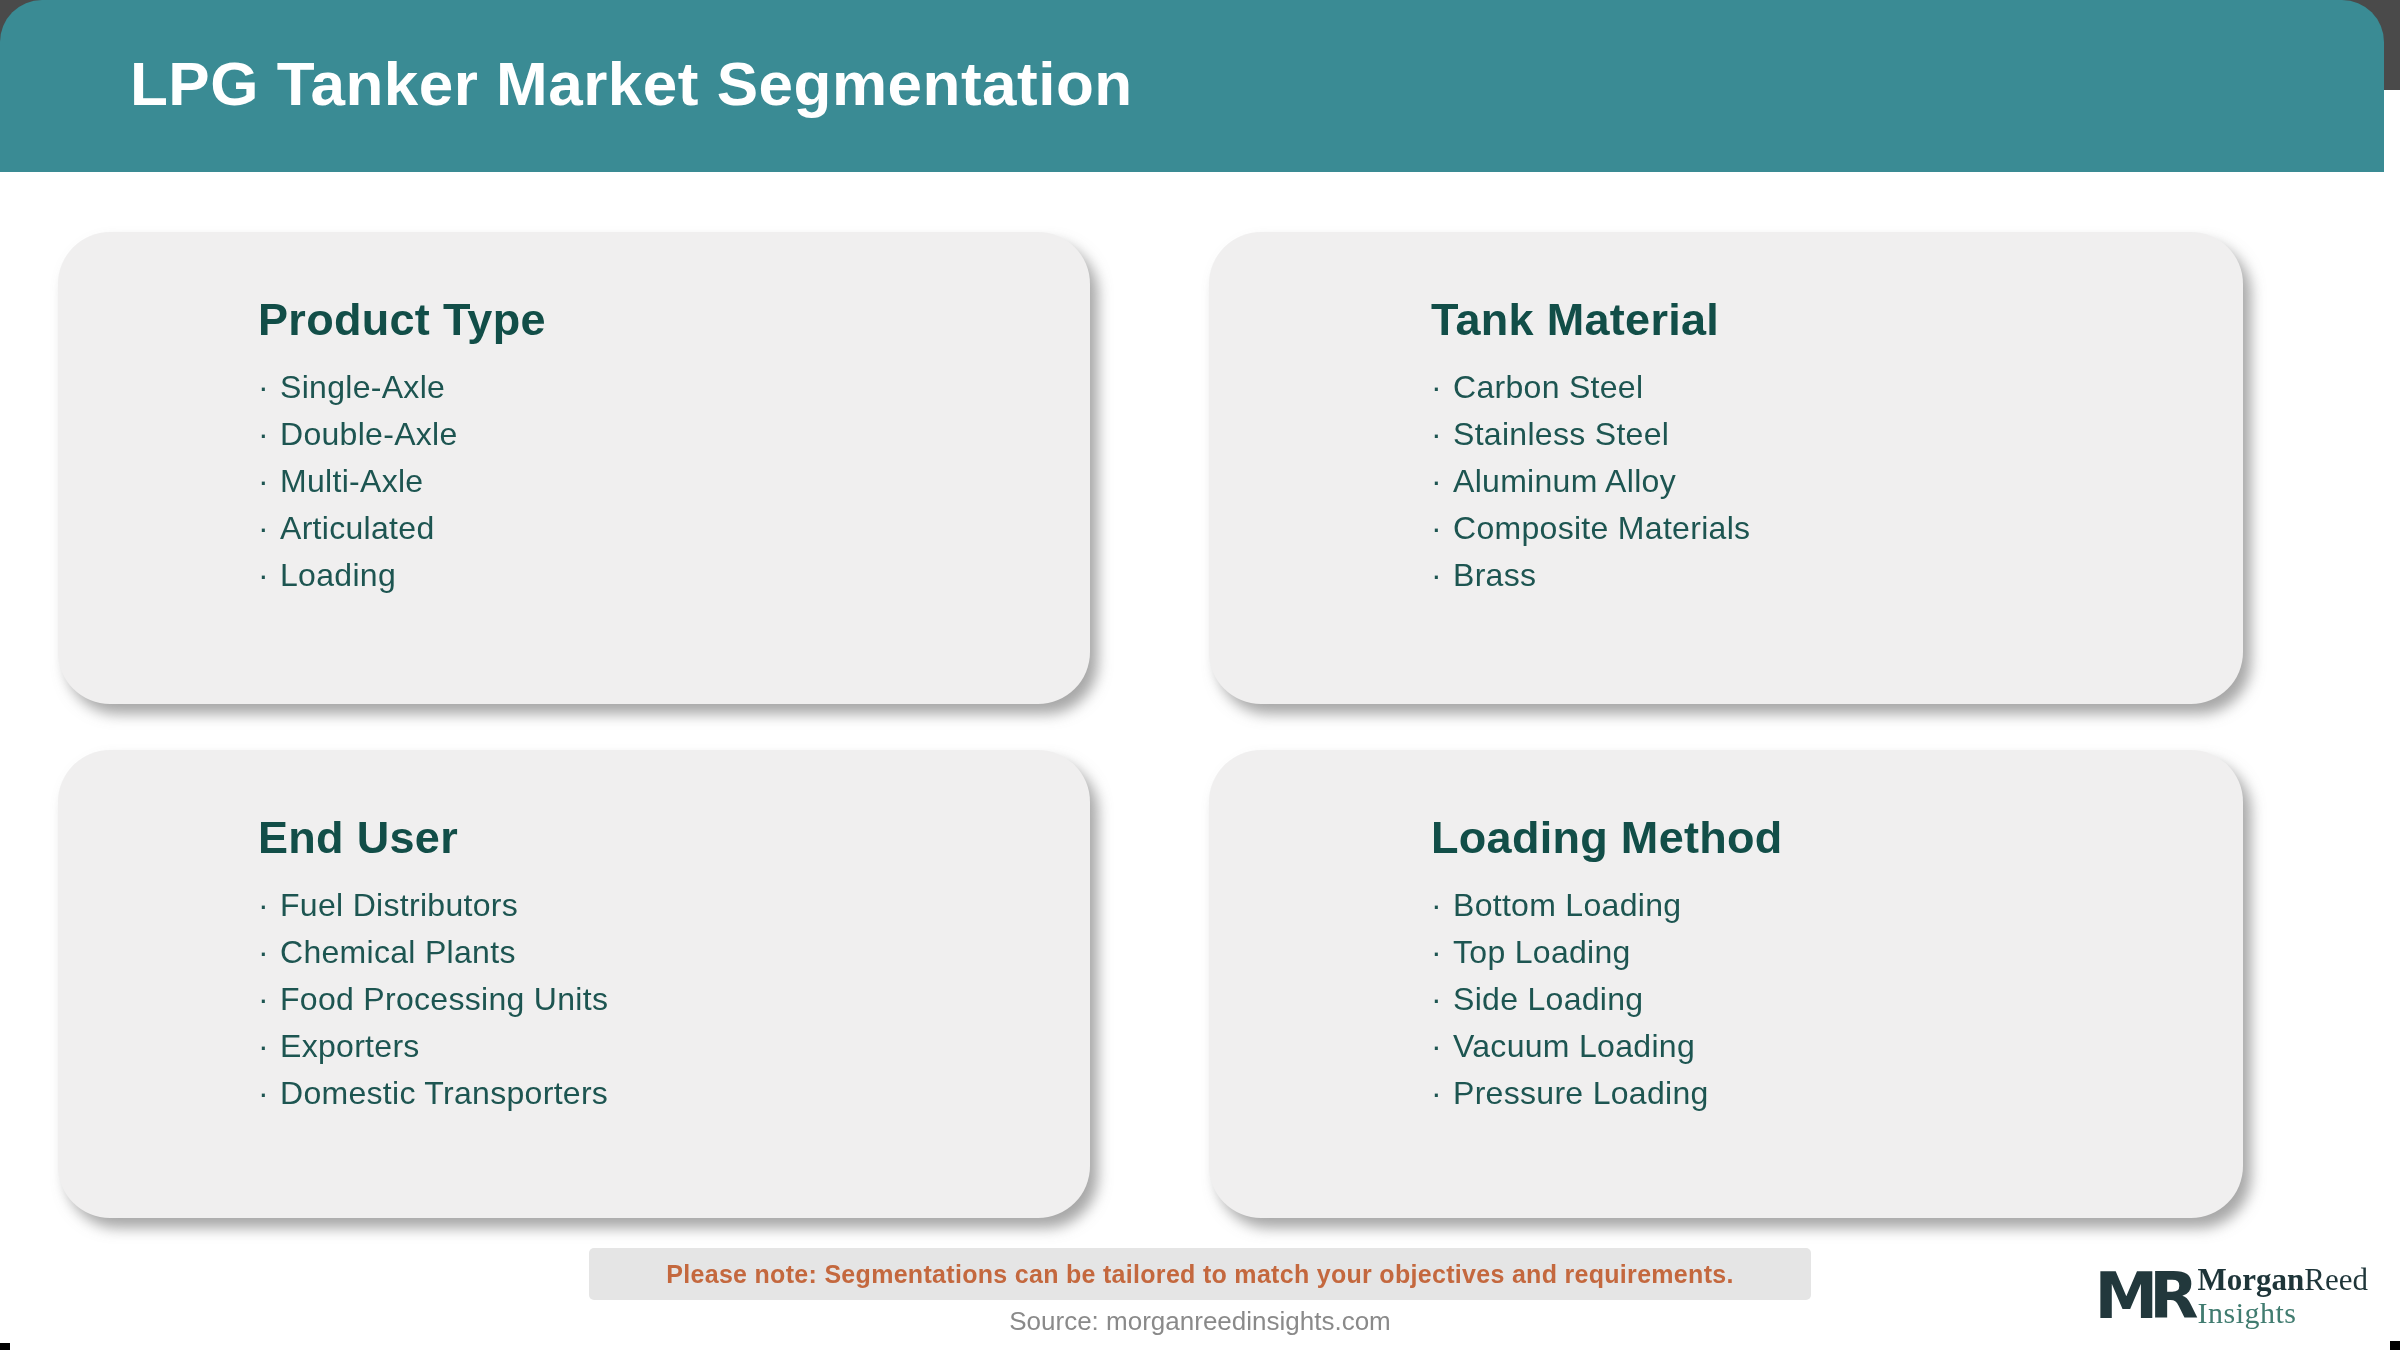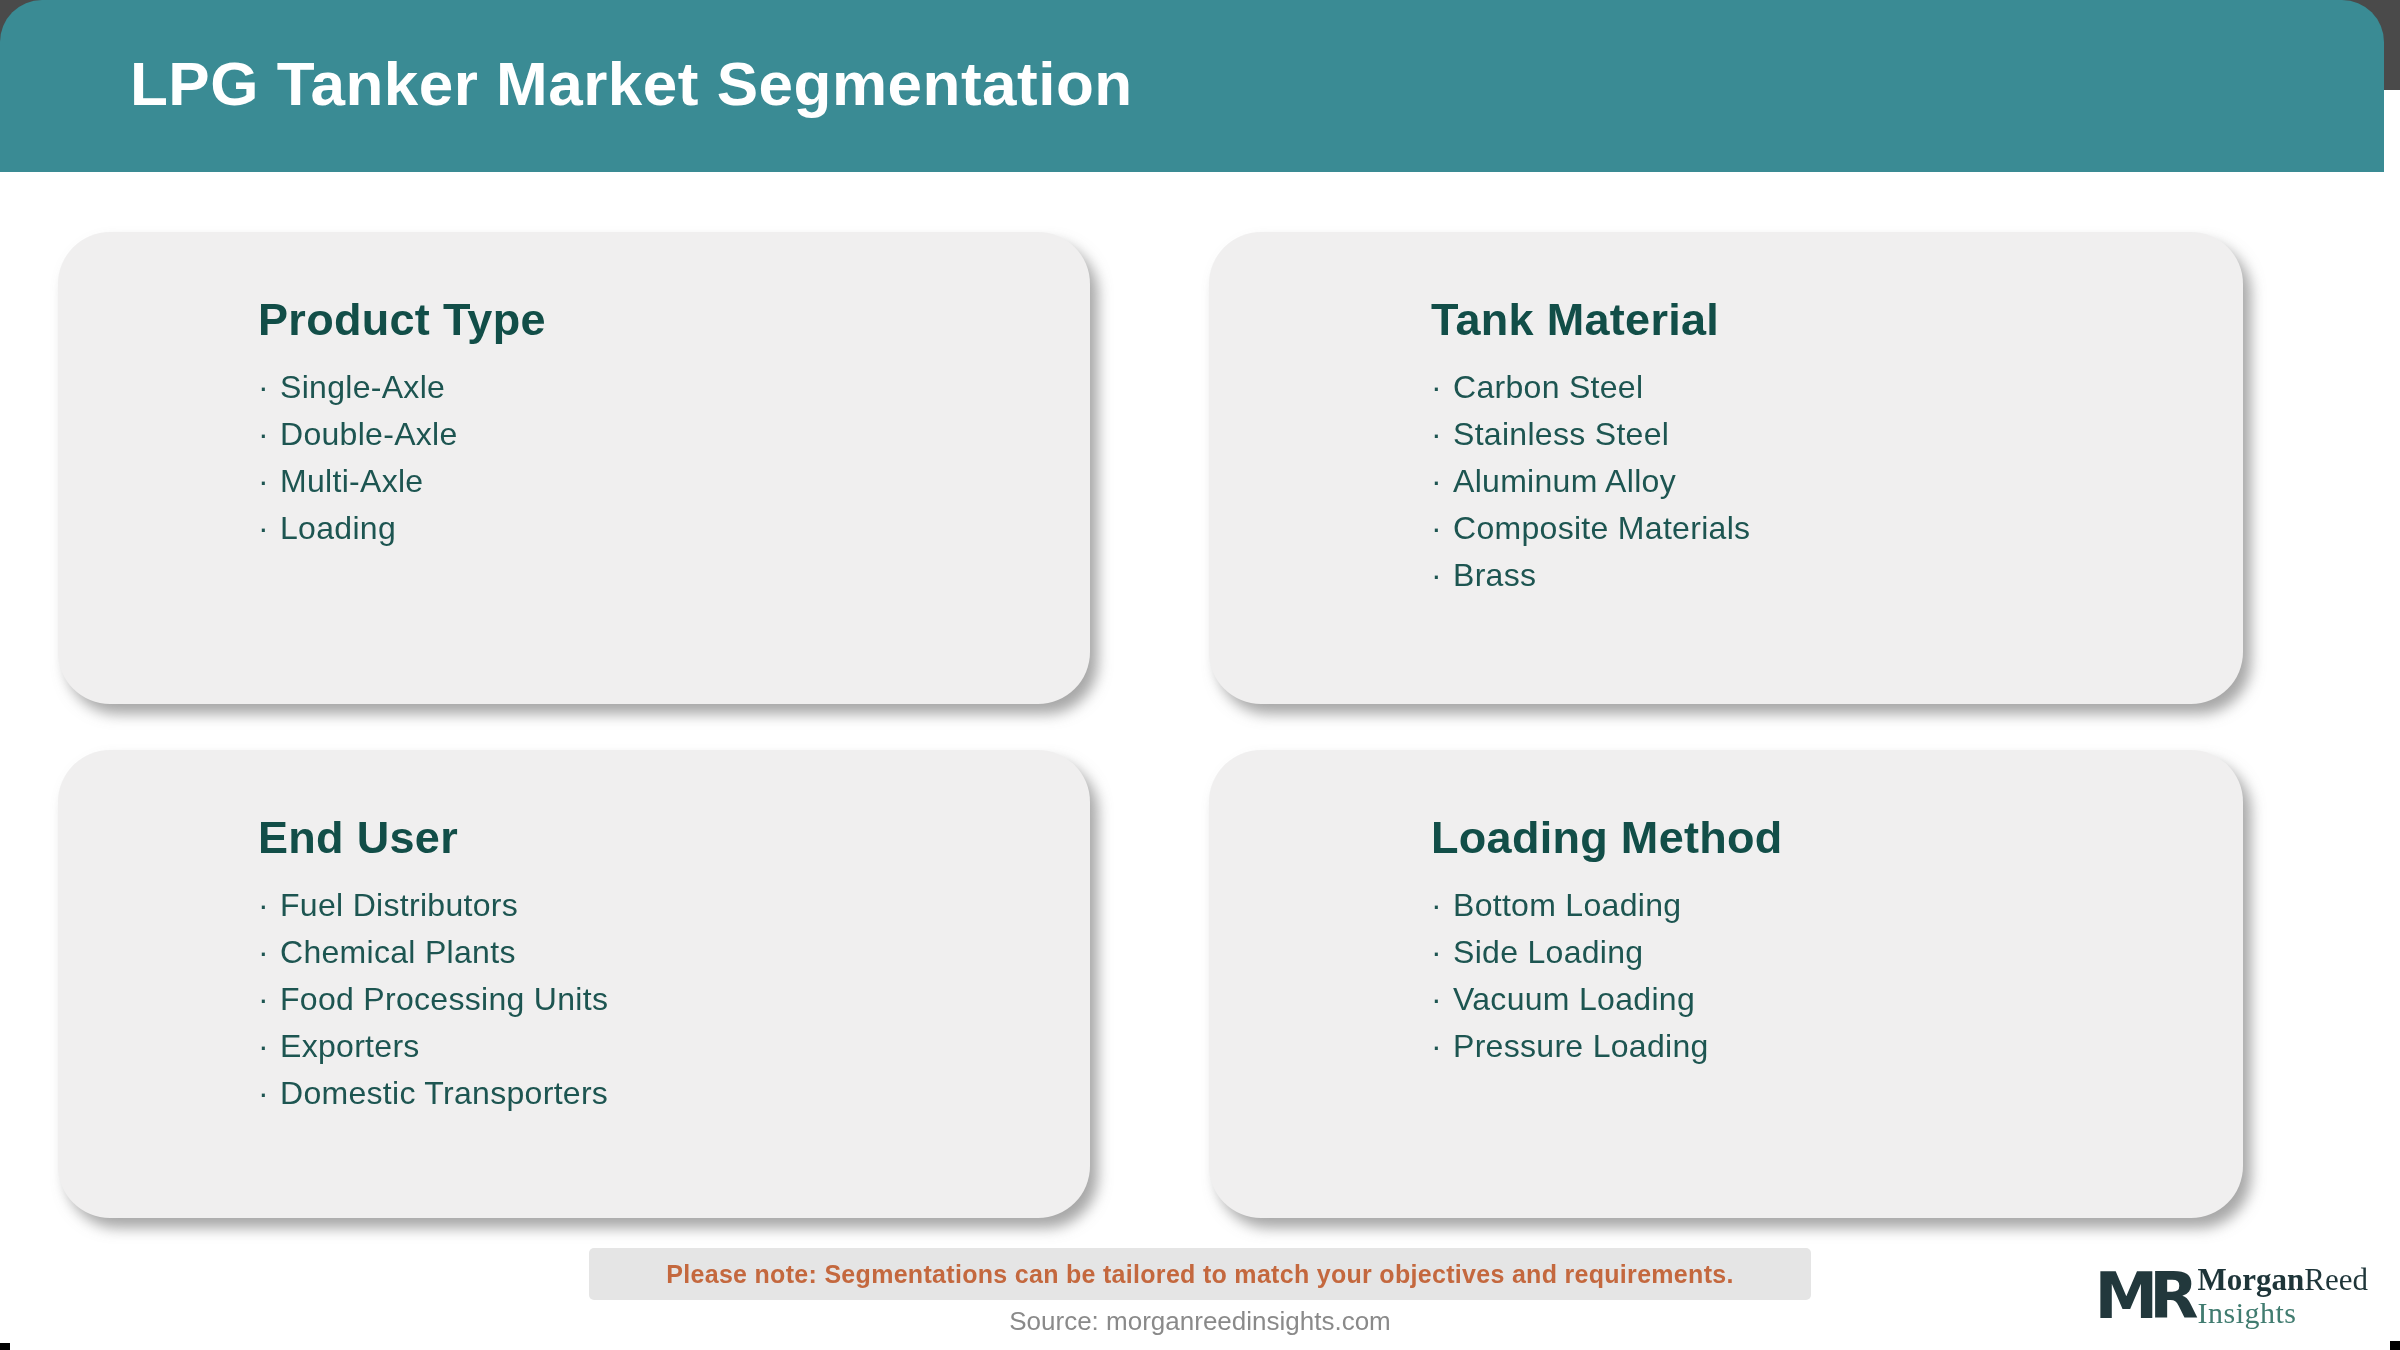--- a/index.html
+++ b/index.html
@@ -133,20 +133,21 @@
     <h1>LPG Tanker Market Segmentation</h1>
   </header>
 
   <section class="card card-tl">
     <div class="card-inner">
       <h2>Product Type</h2>
       <ul>
         <li>Single-Axle</li>
         <li>Double-Axle</li>
         <li>Multi-Axle</li>
+        <li>Articulated</li>
         <li>Loading</li>
       </ul>
     </div>
   </section>
 
   <section class="card card-tr">
     <div class="card-inner">
       <h2>Tank Material</h2>
       <ul>
         <li>Carbon Steel</li>
@@ -169,20 +170,21 @@
         <li>Domestic Transporters</li>
       </ul>
     </div>
   </section>
 
   <section class="card card-br">
     <div class="card-inner">
       <h2>Loading Method</h2>
       <ul>
         <li>Bottom Loading</li>
+        <li>Top Loading</li>
         <li>Side Loading</li>
         <li>Vacuum Loading</li>
         <li>Pressure Loading</li>
       </ul>
     </div>
   </section>
 
   <div class="note-banner">
     <span>Please note: Segmentations can be tailored to match your objectives and requirements.</span>
   </div>

